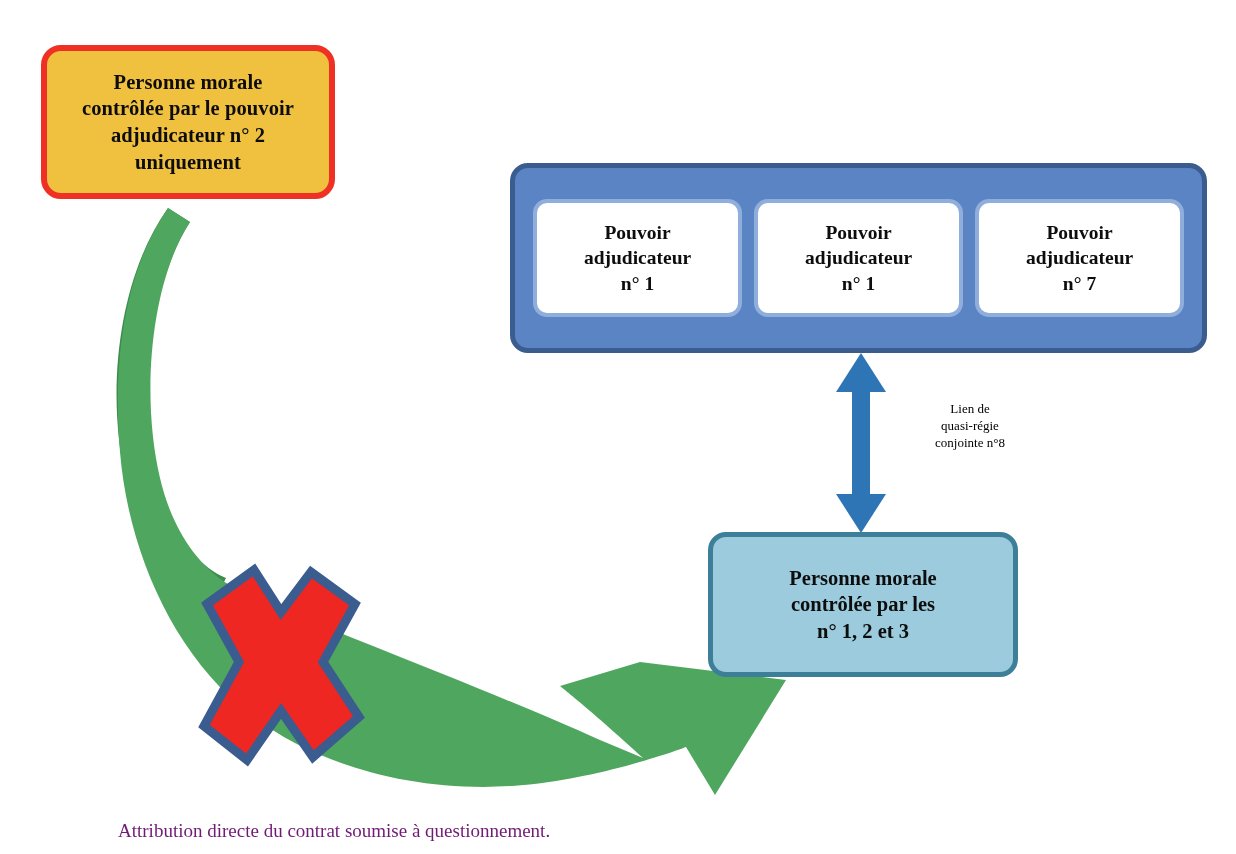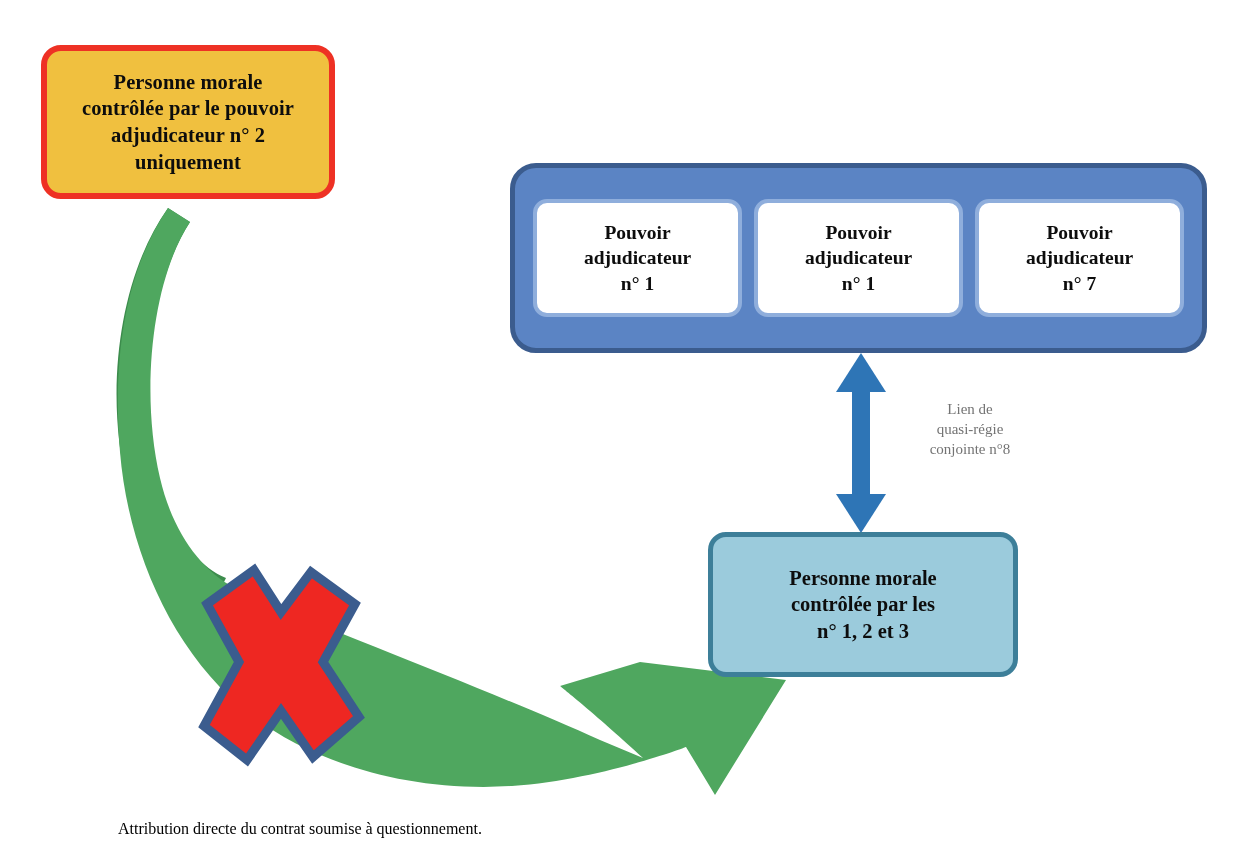--- a/index.html
+++ b/index.html
@@ -58,21 +58,21 @@
   
   .box-blue-container {
     position: absolute;
     left: 510px;
     top: 163px;
     width: 697px;
     height: 190px;
     box-sizing: border-box;
     background: #5B84C4;
     border: 5px solid #3B5C8E;
-    border-radius: 26px;
+    border-radius: 18px;
     display: flex;
     align-items: center;
     justify-content: space-between;
     padding: 0 18px;
     gap: 12px;
   }
   .box-white {
     box-sizing: border-box;
     width: 212px;
     height: 118px;
@@ -115,32 +115,32 @@
     padding: 0 6px;
   }
 
   
   .link-label {
     position: absolute;
     left: 895px;
     top: 400px;
     width: 150px;
     text-align: center;
-    font-size: 15px;
+    font-size: 13px;
     line-height: 1.32;
-    color: #737373;
+    color: #000000;
   }
 
   
   .caption-red {
     position: absolute;
     left: 118px;
     top: 820px;
-    font-size: 16px;
-    color: #000000;
+    font-size: 19px;
+    color: #701a75;
     white-space: nowrap;
   }
 </style>
 </head>
 <body>
 
 <div id="canvas">
 
   <svg class="svg-layer" viewBox="0 0 1236 854">
 

